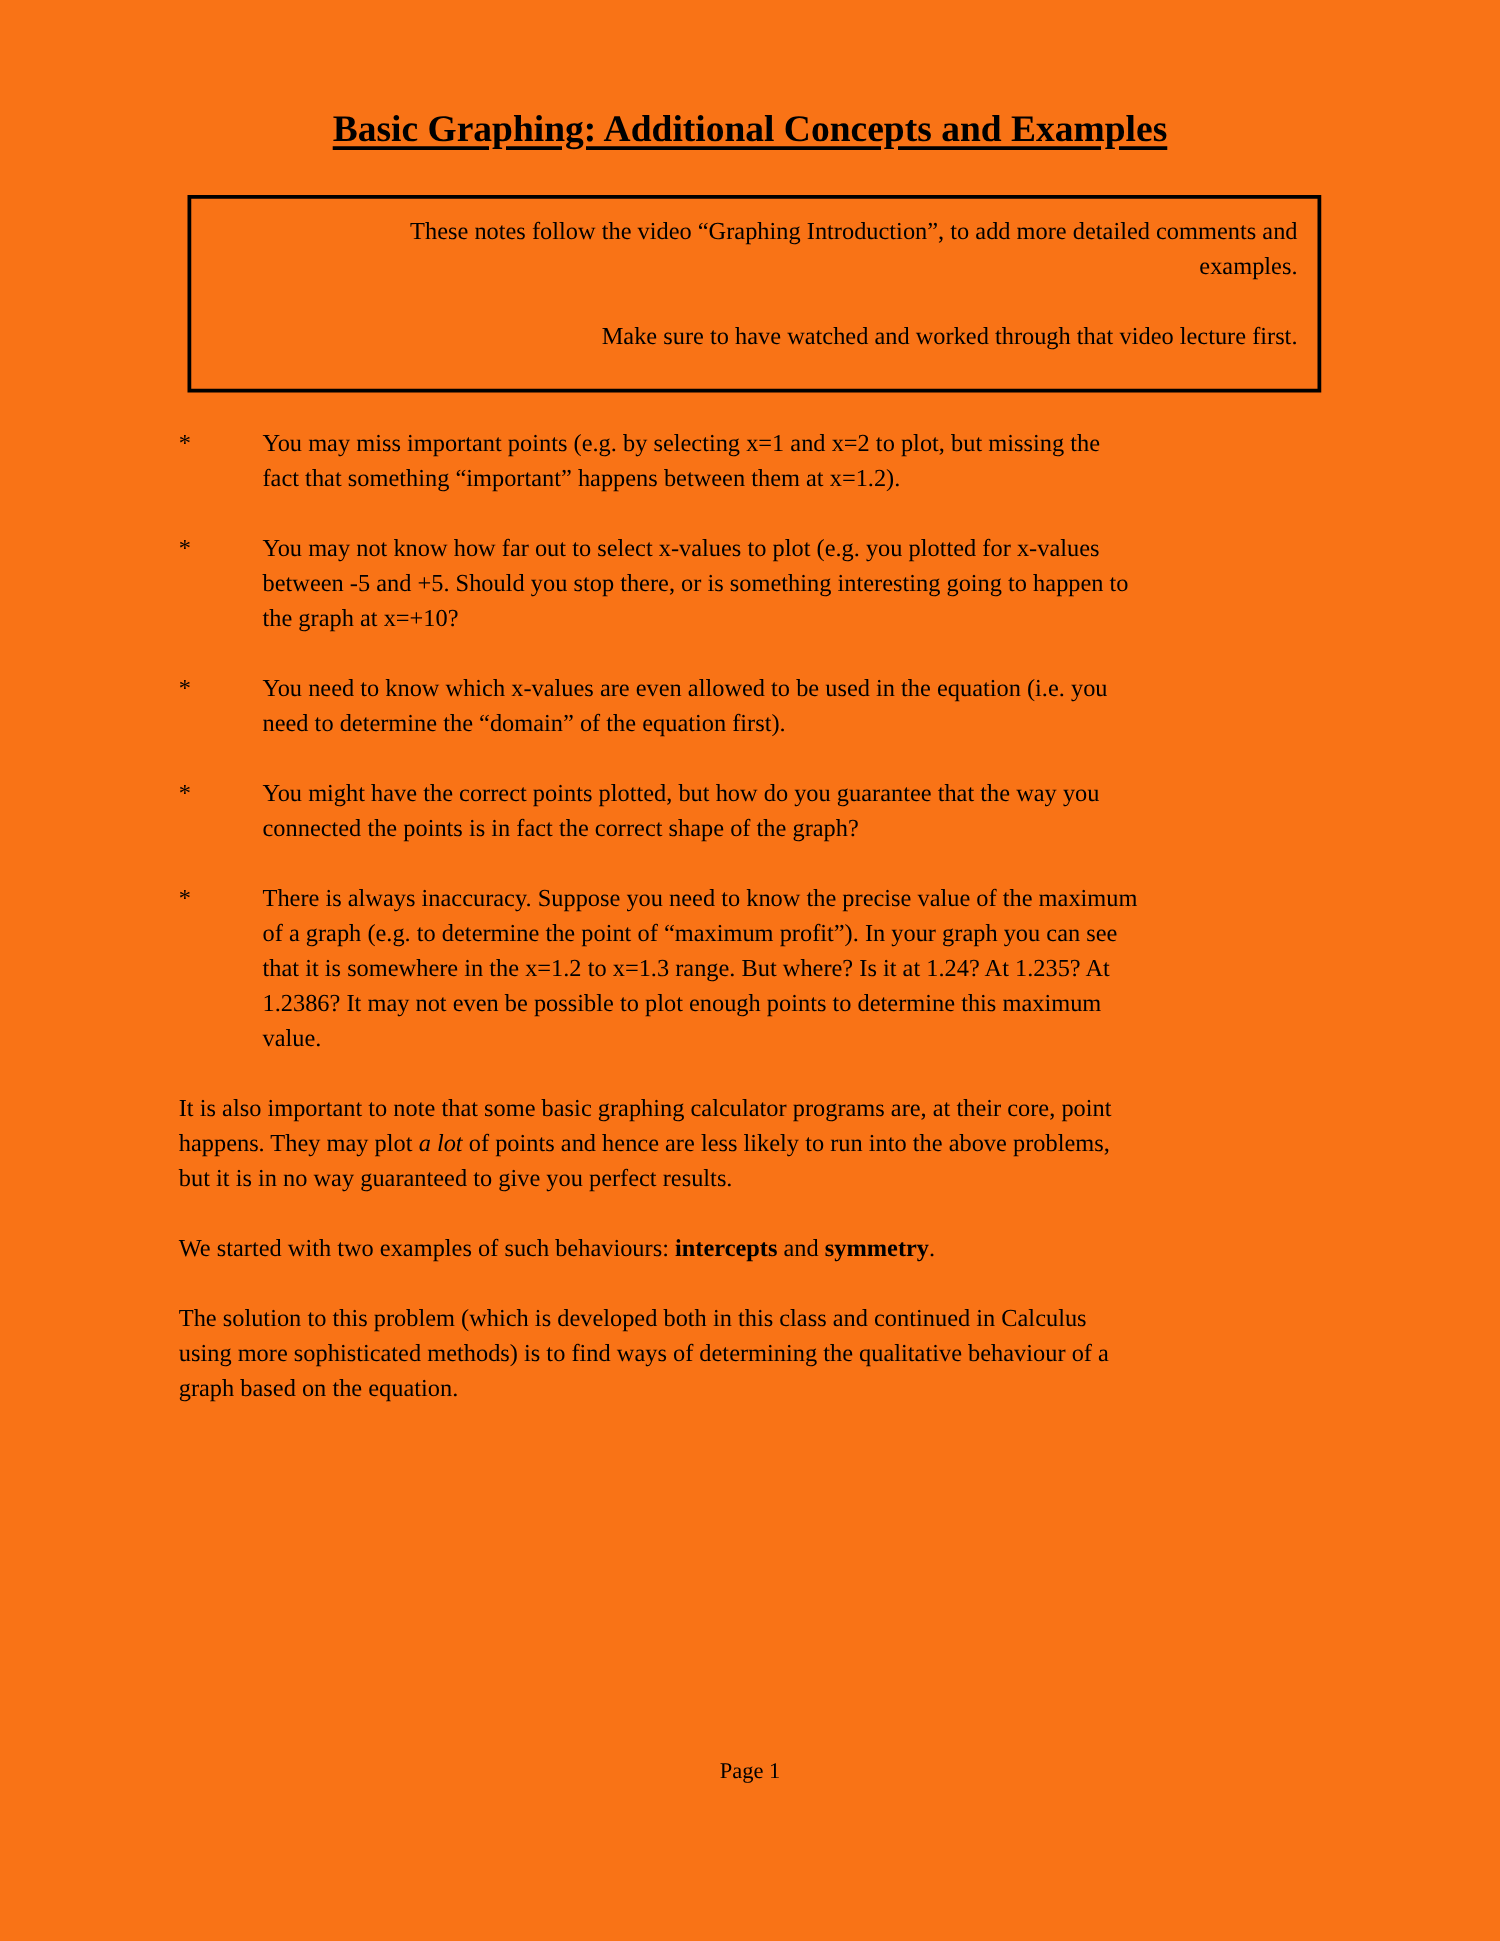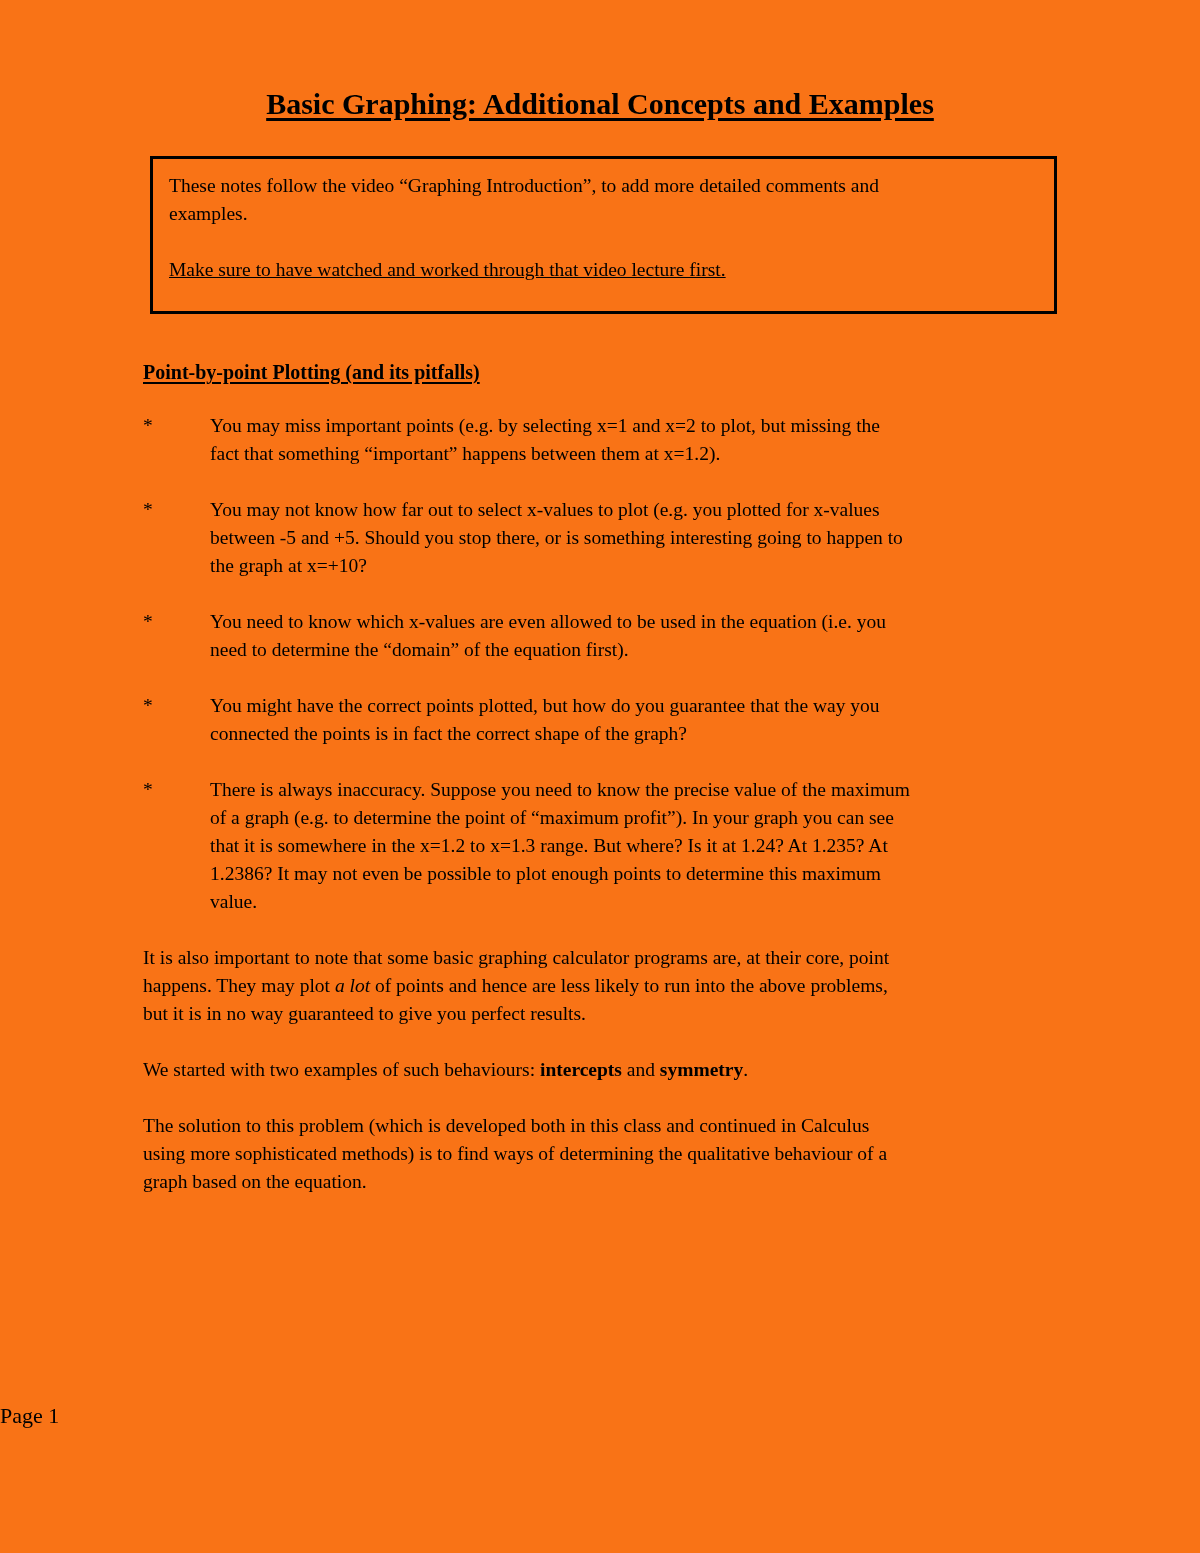--- a/index.html
+++ b/index.html
@@ -33,20 +33,21 @@
     text-underline-offset: 4px;
   }
   .note-box {
     margin-top: 33px;
     margin-left: 7px;
     border: 3px solid #000000;
     padding: 13px 16px 27px 16px;
   }
   .note-box p {
     margin: 0;
+    text-align: right;
   }
   .note-box p + p {
     margin-top: 28px;
   }
   .para {
     margin: 28px 0 0 0;
     white-space: pre-line;
   }
   .section-heading {
     margin: 46px 0 0 0;
@@ -69,40 +70,40 @@
     white-space: normal;
   }
   .bullet .bullet-text {
     white-space: pre-line;
   }
   .footer {
     position: absolute;
     top: 1404px;
     left: 0;
     width: 100%;
-    font-size: 22px;
+    text-align: center;
+    font-size: 18px;
     line-height: 24px;
   }
   i, b { white-space: pre-line; }
 </style>
 </head>
 <body>
 
 <div class="page">
   <div class="content">
 
     <h1 class="doc-title">Basic Graphing: Additional Concepts and Examples</h1>
 
     <div class="note-box">
       <p class="para-inbox" style="white-space: pre-line;">These notes follow the video “Graphing Introduction”, to add more detailed comments and
 examples.</p>
-      <p style="white-space: pre-line; text-decoration: underline;">Make sure to have watched and worked through that video lecture first.</p>
+      <p style="white-space: pre-line;">Make sure to have watched and worked through that video lecture first.</p>
     </div>
 
-    <h2 class="section-heading">Point-by-point Plotting (and its pitfalls)</h2>
 
 
     <div class="bullet">
       <span class="marker">*</span>
       <span class="bullet-text">You may miss important points (e.g. by selecting x=1 and x=2 to plot, but missing the
 fact that something “important” happens between them at x=1.2).</span>
     </div>
 
     <div class="bullet">
       <span class="marker">*</span>

